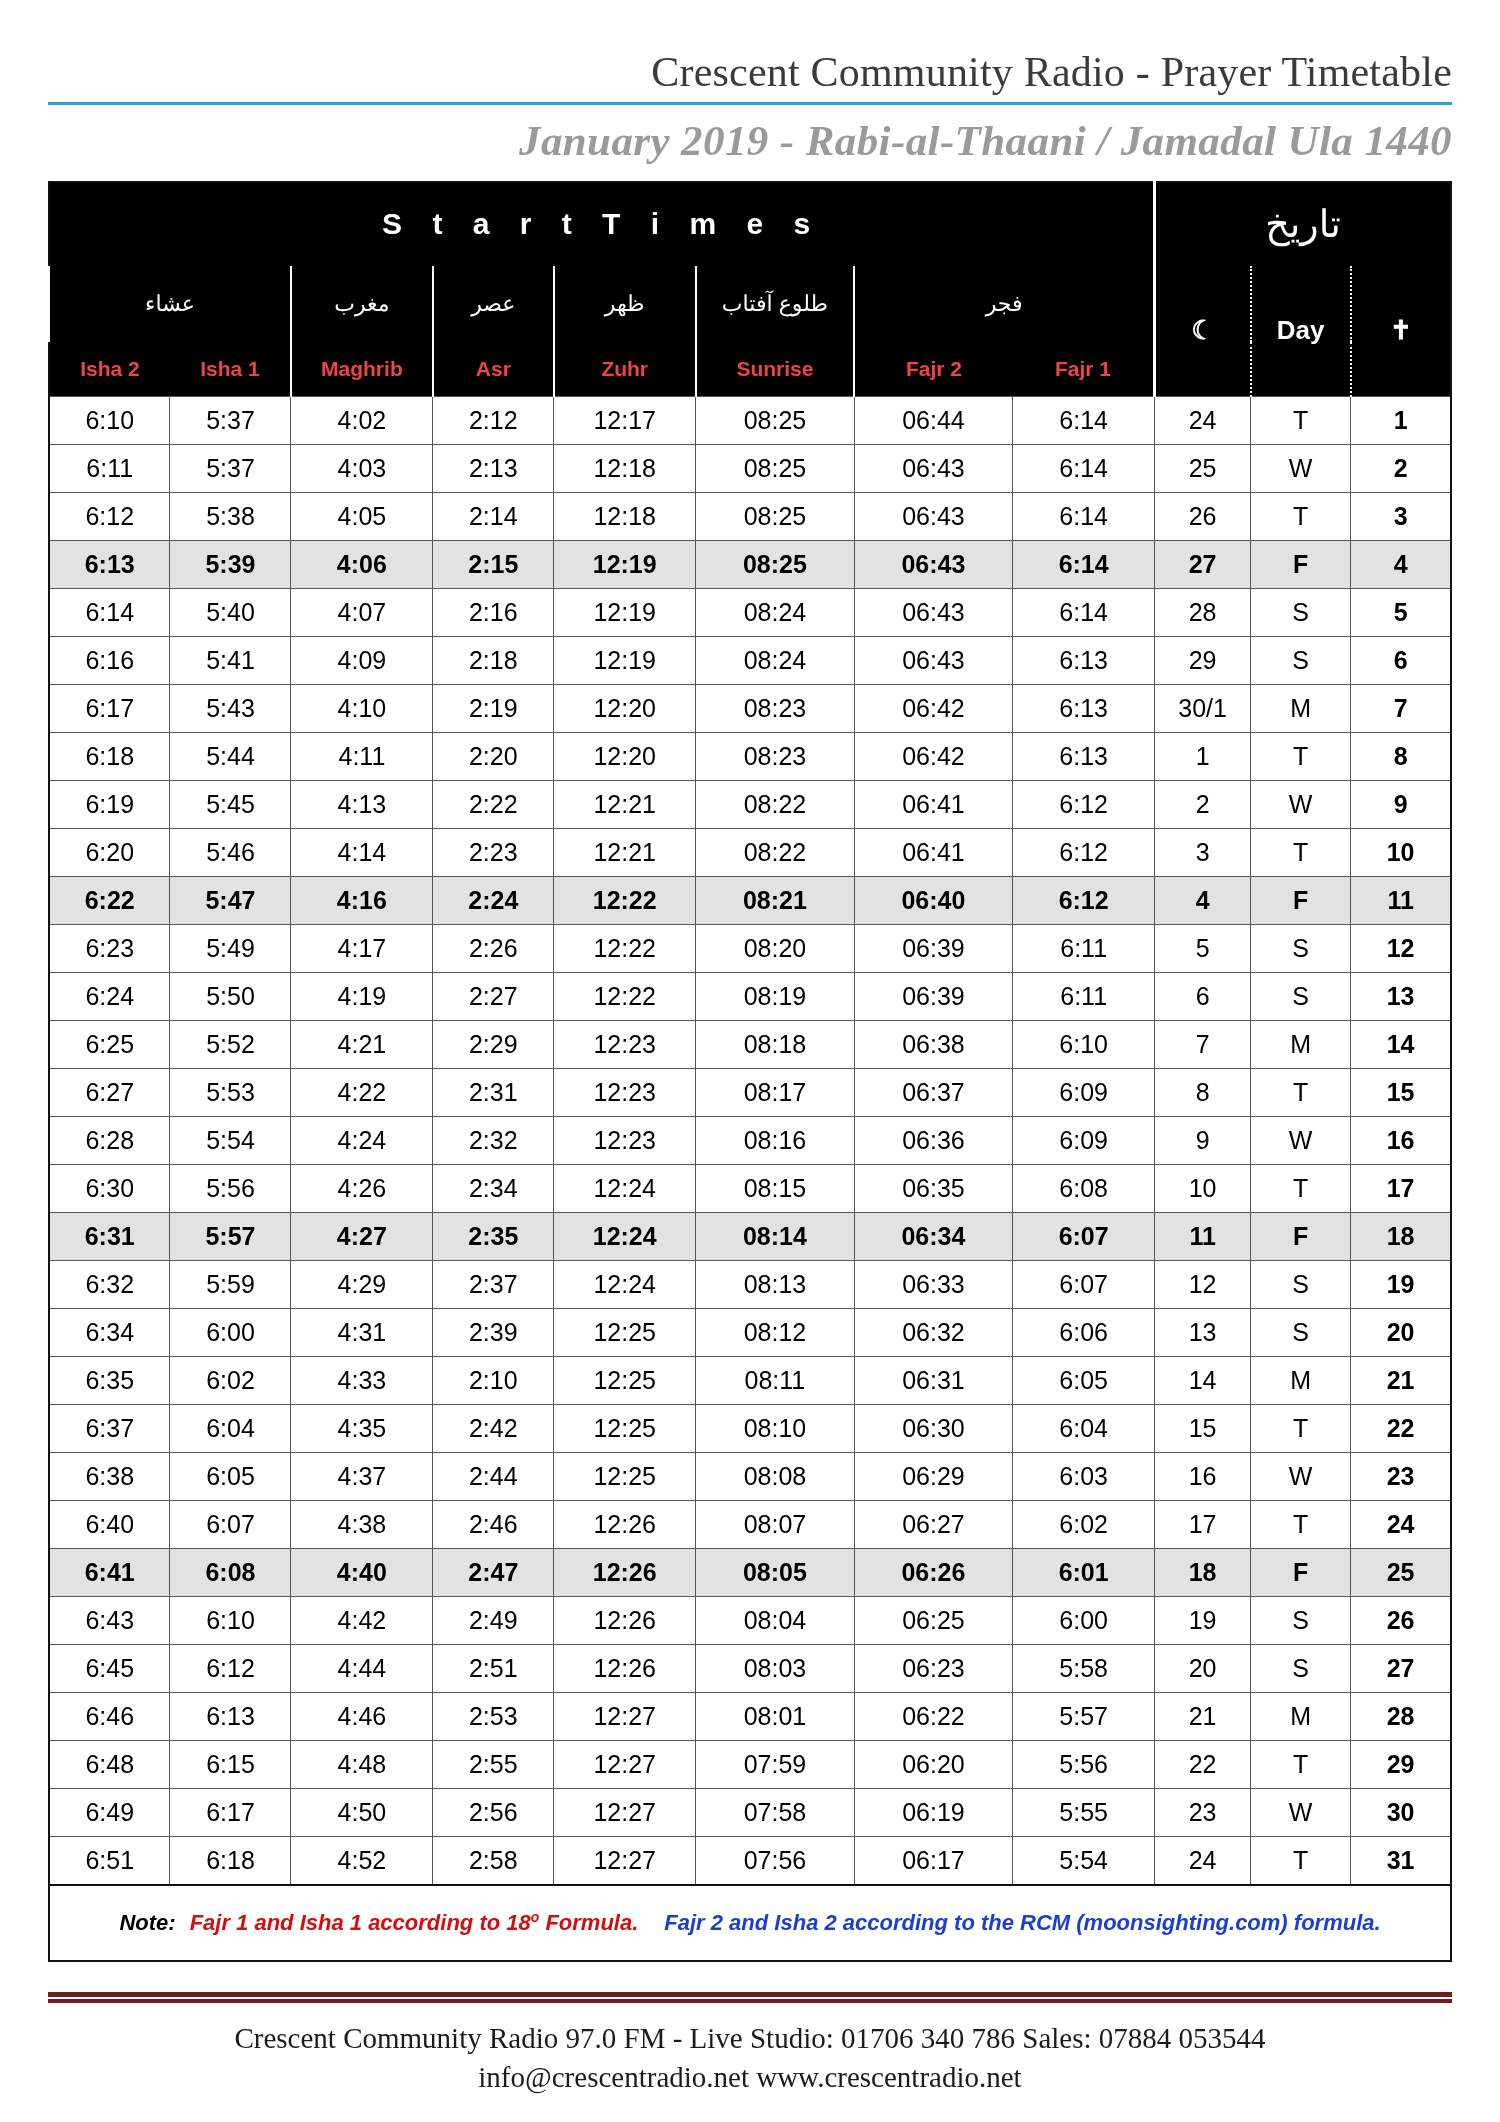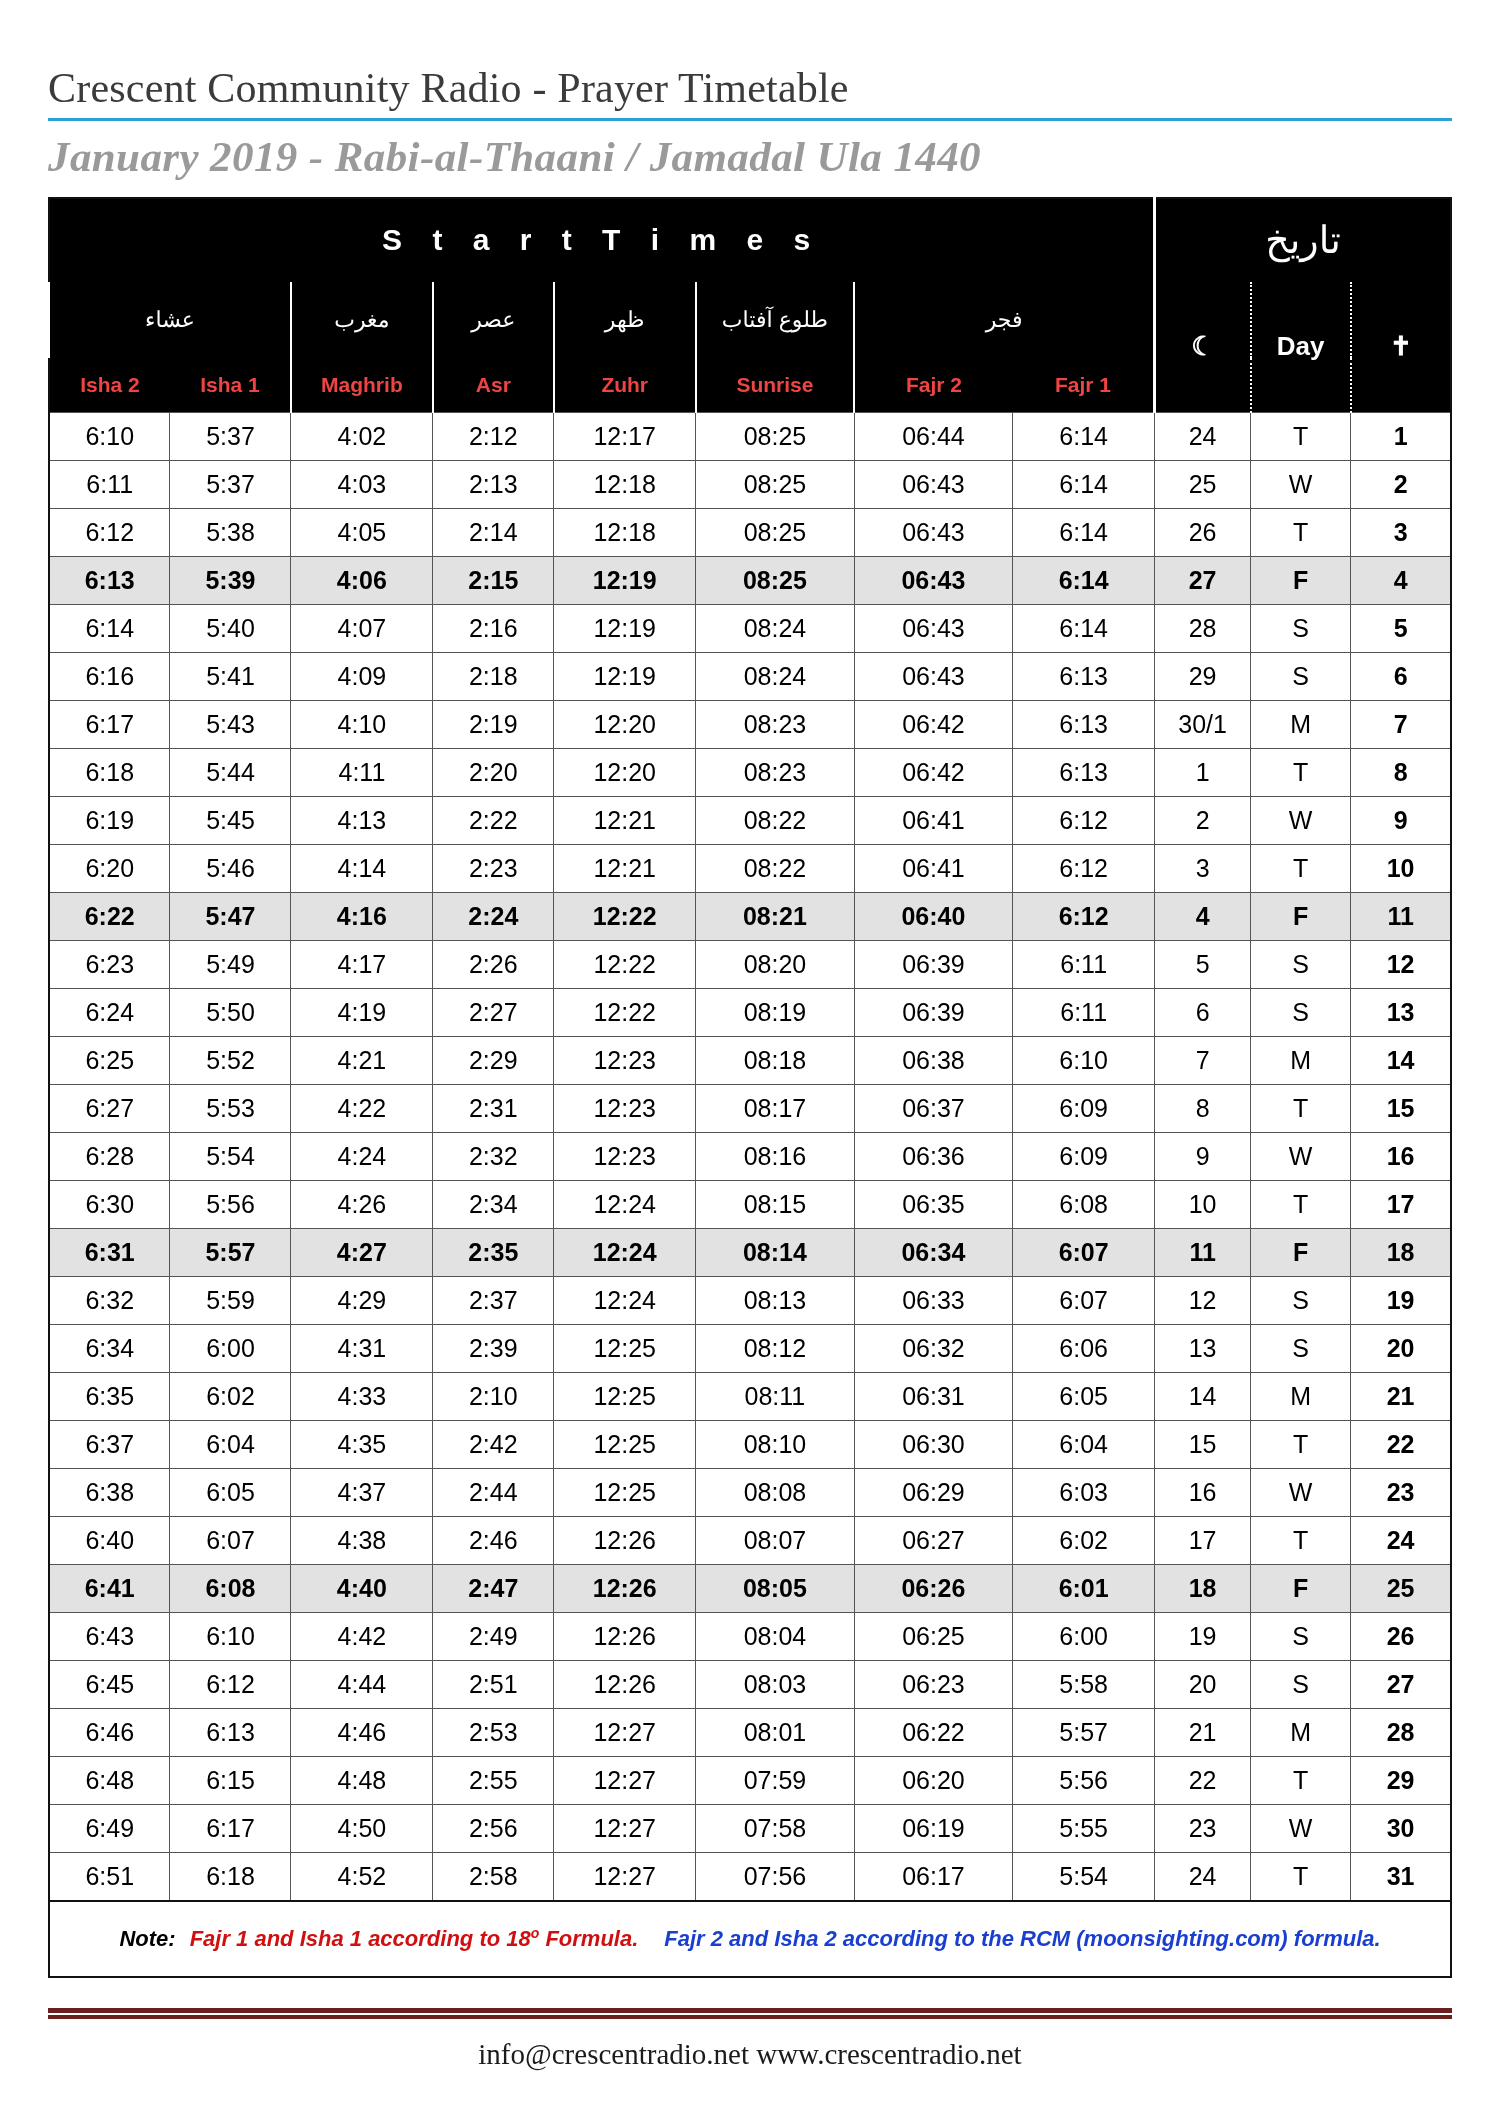--- a/index.html
+++ b/index.html
@@ -17,22 +17,22 @@
   .page {
     position: relative;
     width: 1500px;
     height: 2122px;
     box-sizing: border-box;
     padding: 0 48px;
   }
 
   
   .masthead {
-    padding-top: 66px;
-    text-align: left;
+    padding-top: 50px;
+    text-align: right;
   }
   .masthead-title {
     font-family: "Liberation Serif", serif;
     font-size: 42px;
     font-weight: 400;
     color: #3b3b3b;
     letter-spacing: 0.2px;
     line-height: 1.05;
     padding-bottom: 8px;
   }
@@ -659,16 +659,17 @@
     </tfoot>
   </table>
 
   <div class="footrule">
     <div class="r1"></div>
       <div class="r2"></div>
       <div class="r3"></div>
   </div>
 
   <div class="footer">
+    <div>Crescent Community Radio 97.0 FM  -   Live Studio:  01706 340 786   Sales:  07884 053544</div>
     <div>info@crescentradio.net   www.crescentradio.net</div>
   </div>
 
 </div>
 
 </body></html>

